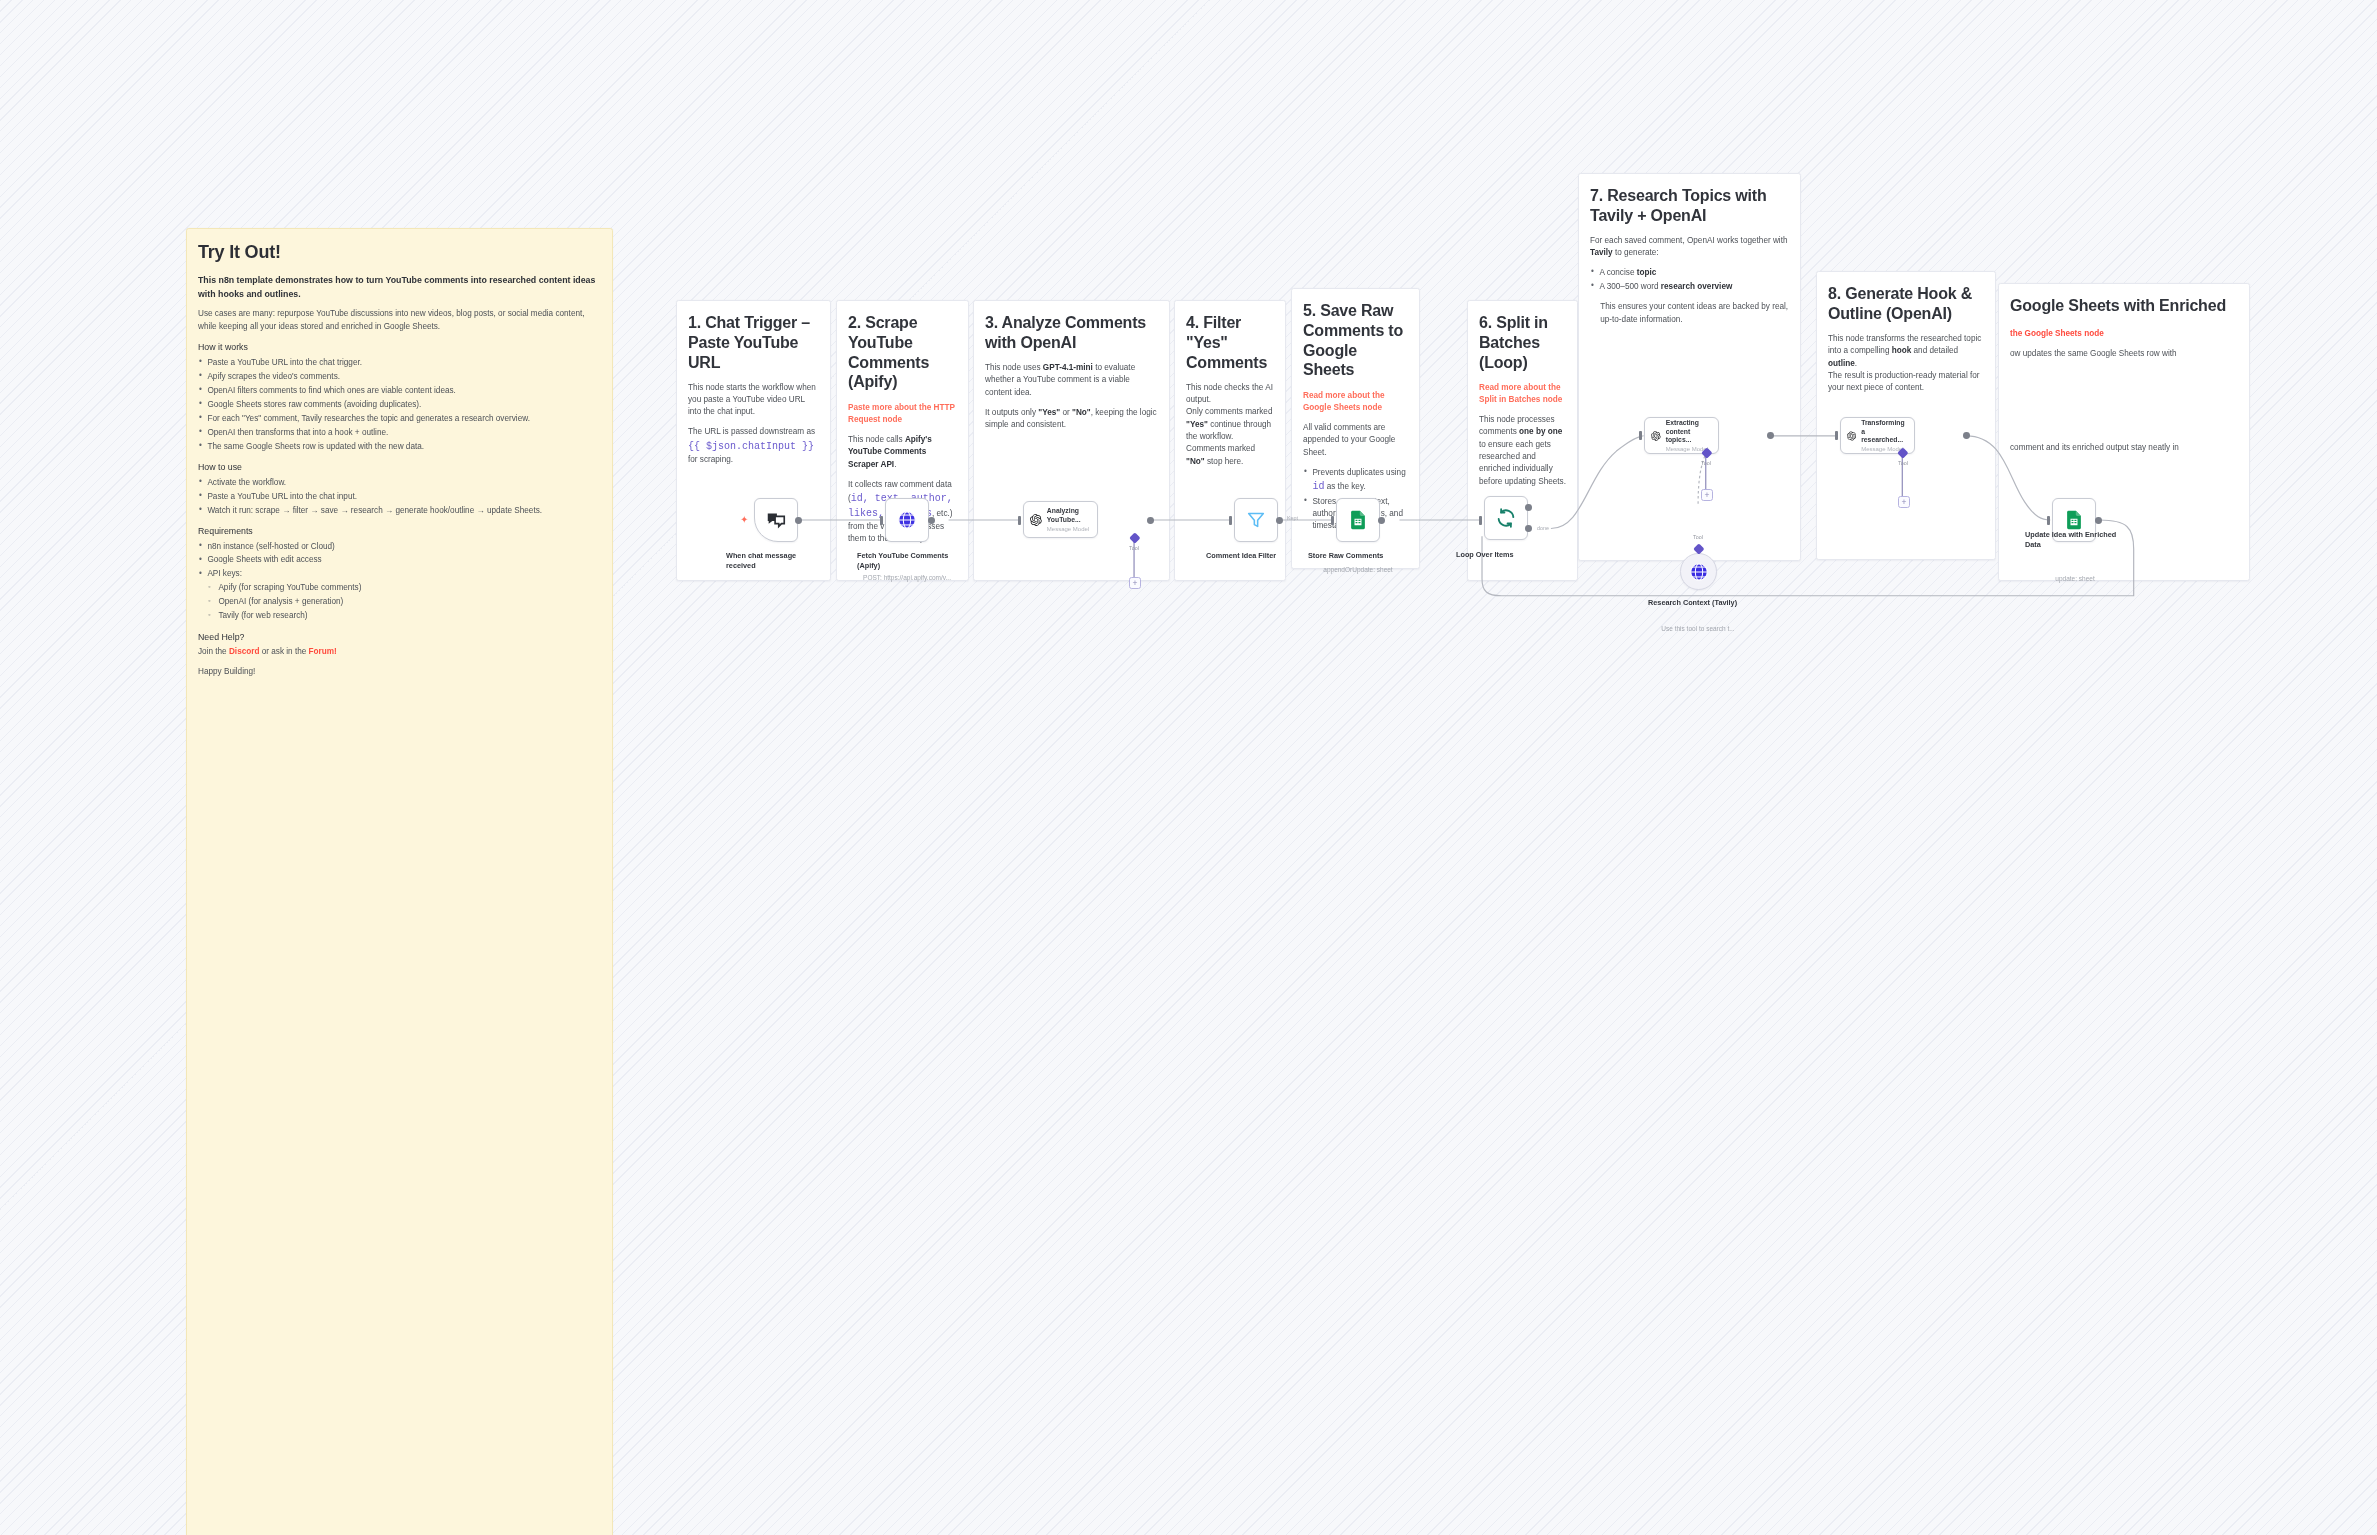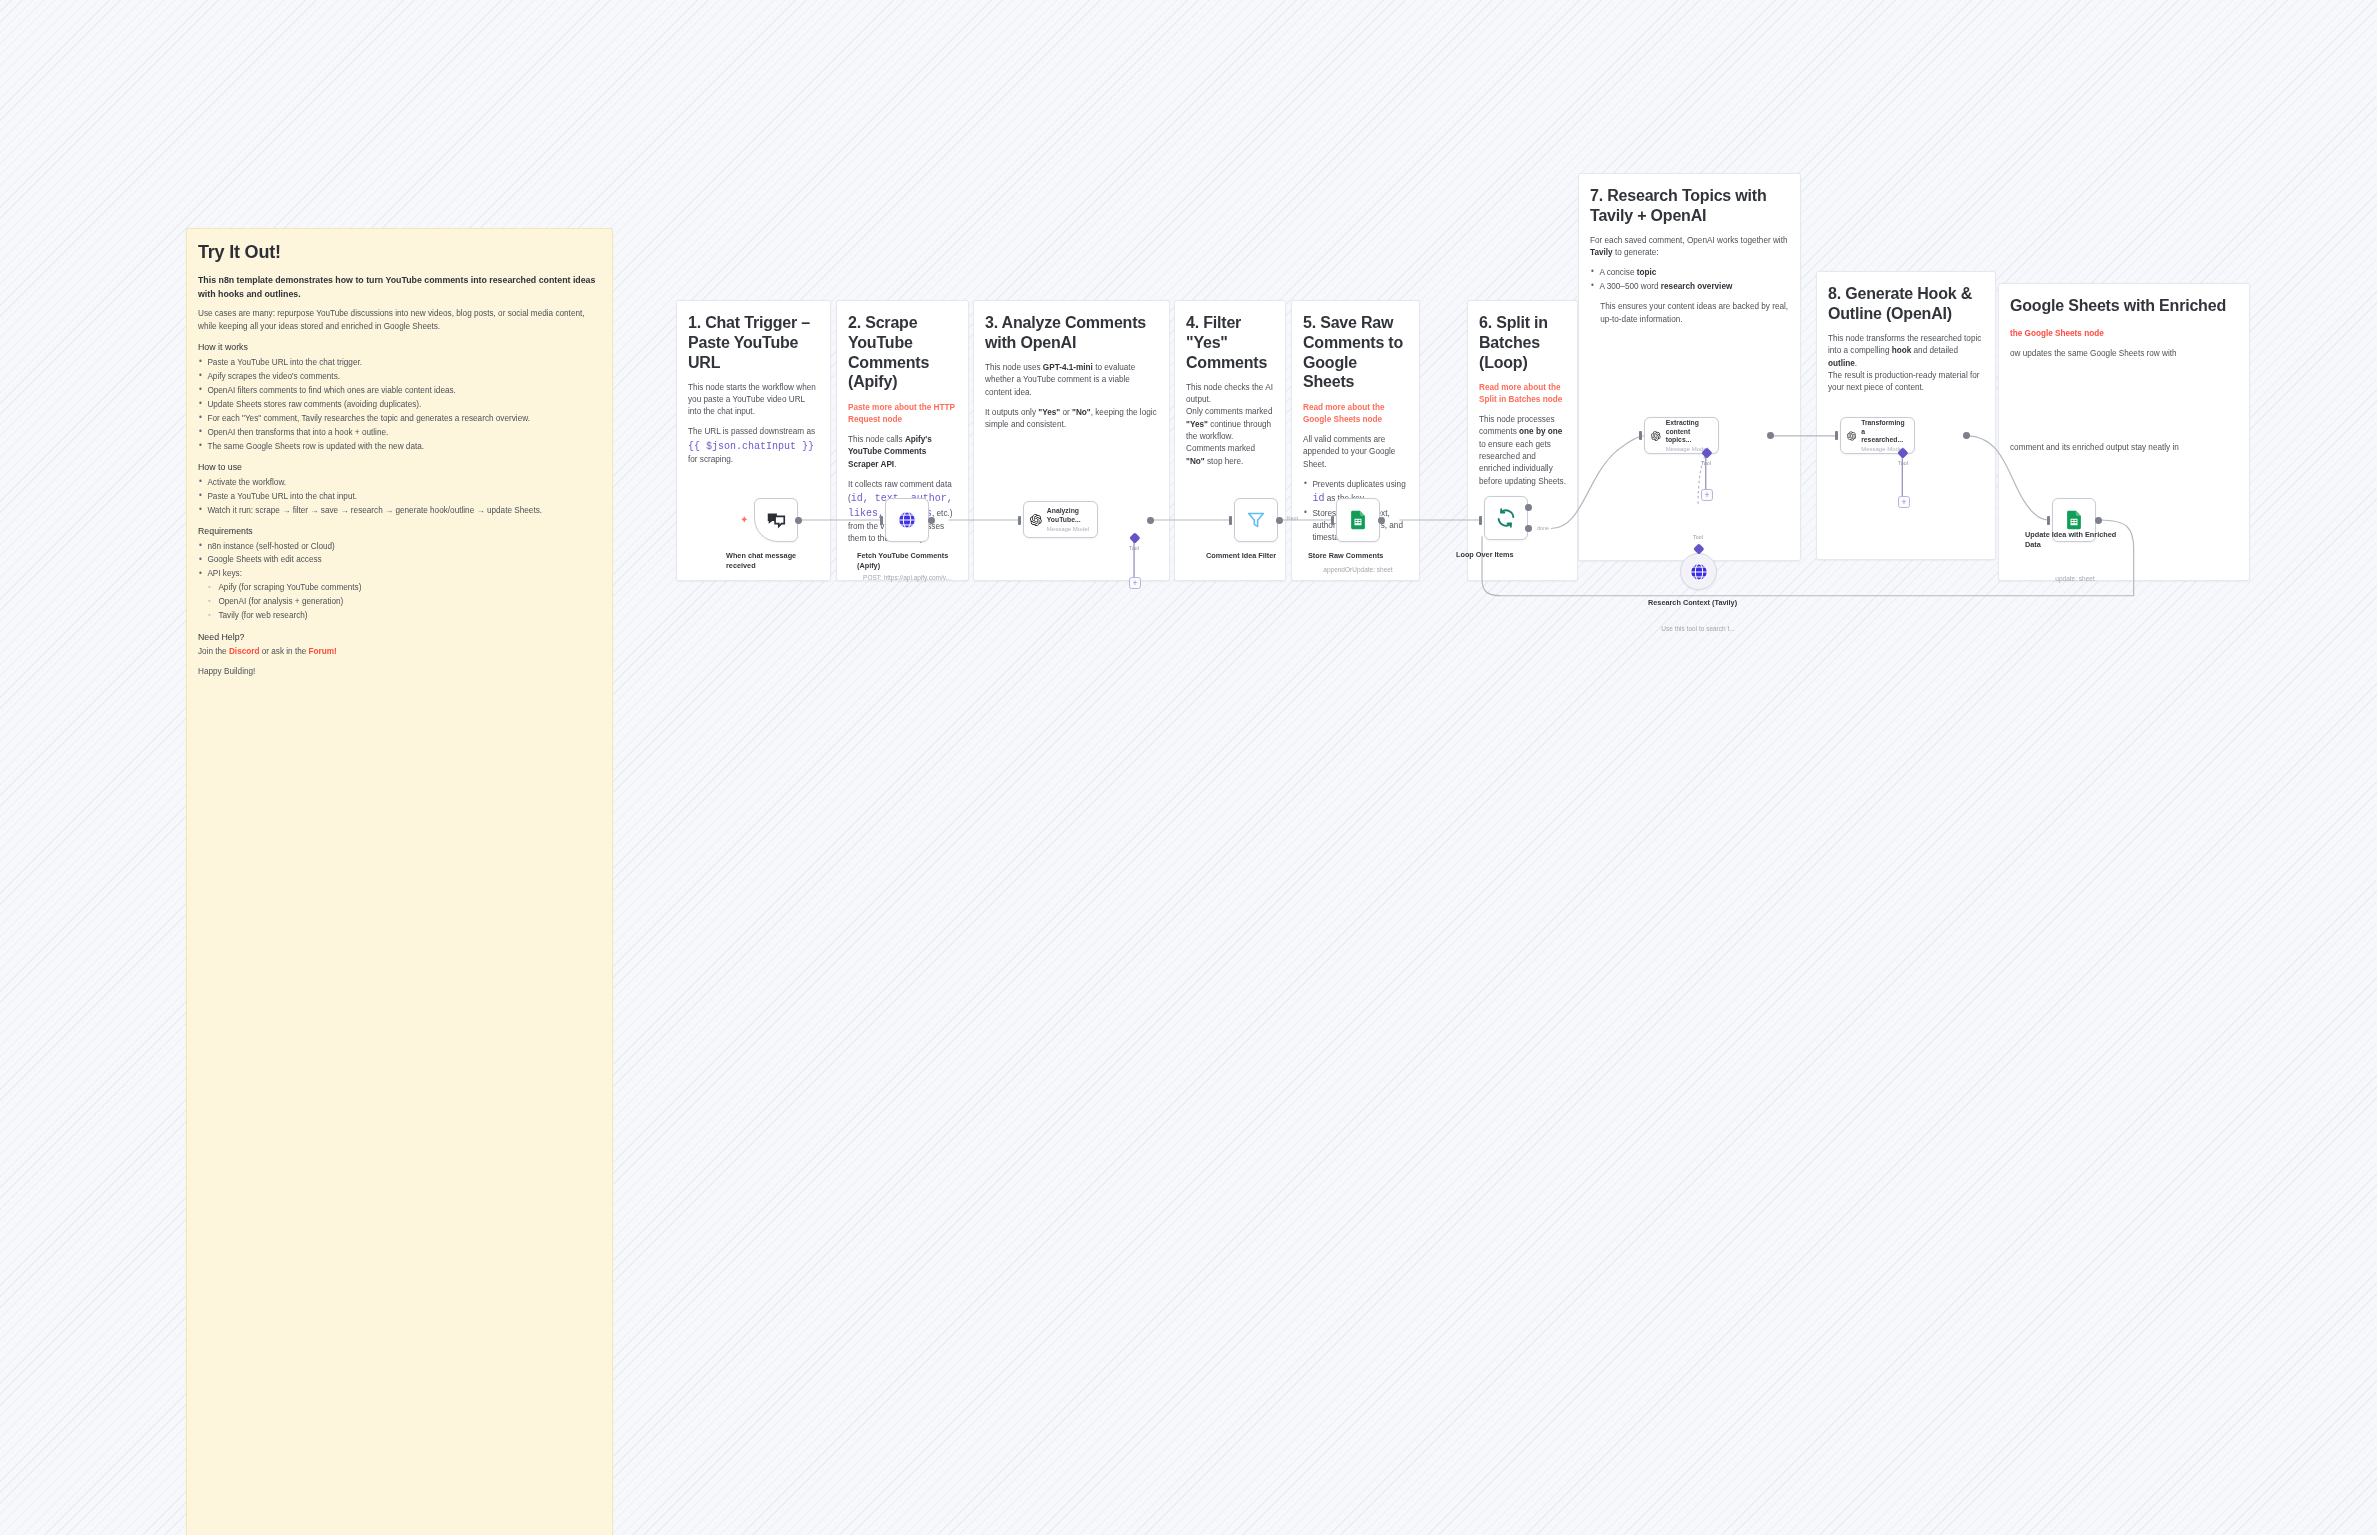--- a/index.html
+++ b/index.html
@@ -146,21 +146,21 @@
 
   <div class="note yellow" style="left:186px; top:228px; width:427px; height:1327px;">
     <h3>Try It Out!</h3>
     <p class="lead">This n8n template demonstrates how to turn YouTube comments into researched content ideas with hooks and outlines.</p>
     <p>Use cases are many: repurpose YouTube discussions into new videos, blog posts, or social media content, while keeping all your ideas stored and enriched in Google Sheets.</p>
     <div class="sub">How it works</div>
     <ul>
       <li>Paste a YouTube URL into the chat trigger.</li>
       <li>Apify scrapes the video's comments.</li>
       <li>OpenAI filters comments to find which ones are viable content ideas.</li>
-      <li>Update Sheets stores raw comments (avoiding duplicates).</li>
+      <li>Google Sheets stores raw comments (avoiding duplicates).</li>
       <li>For each "Yes" comment, Tavily researches the topic and generates a research overview.</li>
       <li>OpenAI then transforms that into a hook + outline.</li>
       <li>The same Google Sheets row is updated with the new data.</li>
     </ul>
     <div class="sub">How to use</div>
     <ul>
       <li>Activate the workflow.</li>
       <li>Paste a YouTube URL into the chat input.</li>
       <li>Watch it run: scrape → filter → save → research → generate hook/outline → update Sheets.</li>
     </ul>
@@ -217,21 +217,21 @@
     <h3>4. Filter "Yes" Comments</h3>
     <p style="margin-bottom:0">This node checks the AI output.</p>
     <p style="margin-bottom:0">
       <span>Only comments marked </span><b>"Yes"</b><span> continue through the workflow.</span>
     </p>
     <p>
       <span>Comments marked </span><b>"No"</b><span> stop here.</span>
     </p>
   </div>
 
-  <div class="note" style="left:1291px; top:300px; width:129px; height:281px;">
+  <div class="note" style="left:1291px; top:288px; width:129px; height:281px;">
     <h3>5. Save Raw Comments to Google Sheets</h3>
     <p class="link">Read more about the Google Sheets node</p>
     <p>All valid comments are appended to your Google Sheet.</p>
     <ul>
       <li>
         <span>Prevents duplicates using </span><code>id</code><span> as the key.</span>
       </li>
       <li>Stores comment text, author, likes, replies, and timestamps.</li>
     </ul>
   </div>

